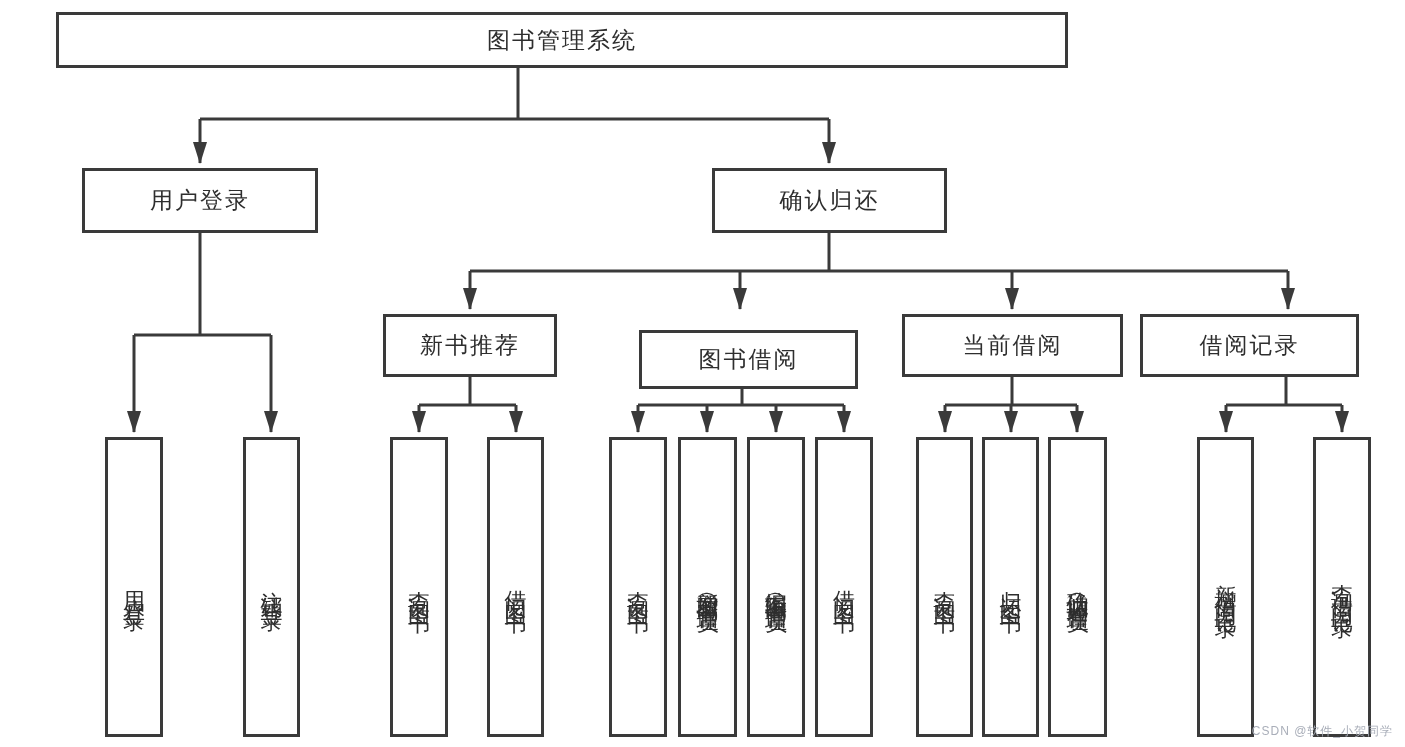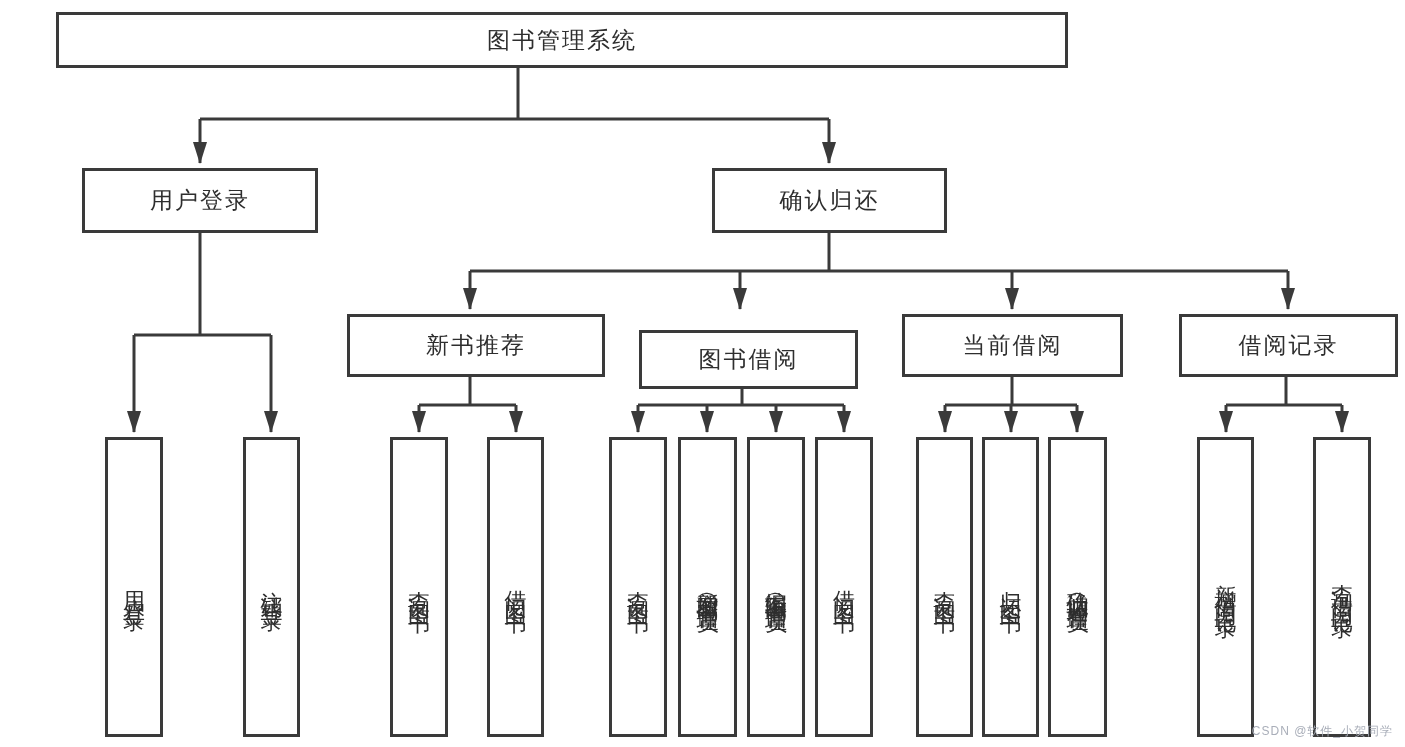--- a/index.html
+++ b/index.html
@@ -80,30 +80,30 @@
     <span>图书管理系统</span>
   </div>
 
   <div class="hbox" style="left:82px;top:168px;width:236px;height:65px;">
     <span>用户登录</span>
   </div>
   <div class="hbox" style="left:712px;top:168px;width:235px;height:65px;">
     <span>确认归还</span>
   </div>
 
-  <div class="hbox" style="left:347px;top:314px;width:258px;height:63px;">
+  <div class="hbox" style="left:383px;top:314px;width:174px;height:63px;">
     <span>新书推荐</span>
   </div>
   <div class="hbox" style="left:639px;top:314px;width:219px;height:59px;margin-top:16px;">
     <span>图书借阅</span>
   </div>
   <div class="hbox" style="left:902px;top:314px;width:221px;height:63px;">
     <span>当前借阅</span>
   </div>
-  <div class="hbox" style="left:1179px;top:314px;width:219px;height:63px;">
+  <div class="hbox" style="left:1140px;top:314px;width:219px;height:63px;">
     <span>借阅记录</span>
   </div>
 
   <div class="vbox" style="left:105px;width:58px;">
     <span>用户登录</span>
   </div>
   <div class="vbox" style="left:243px;width:57px;">
     <span>注销登录</span>
   </div>
 

